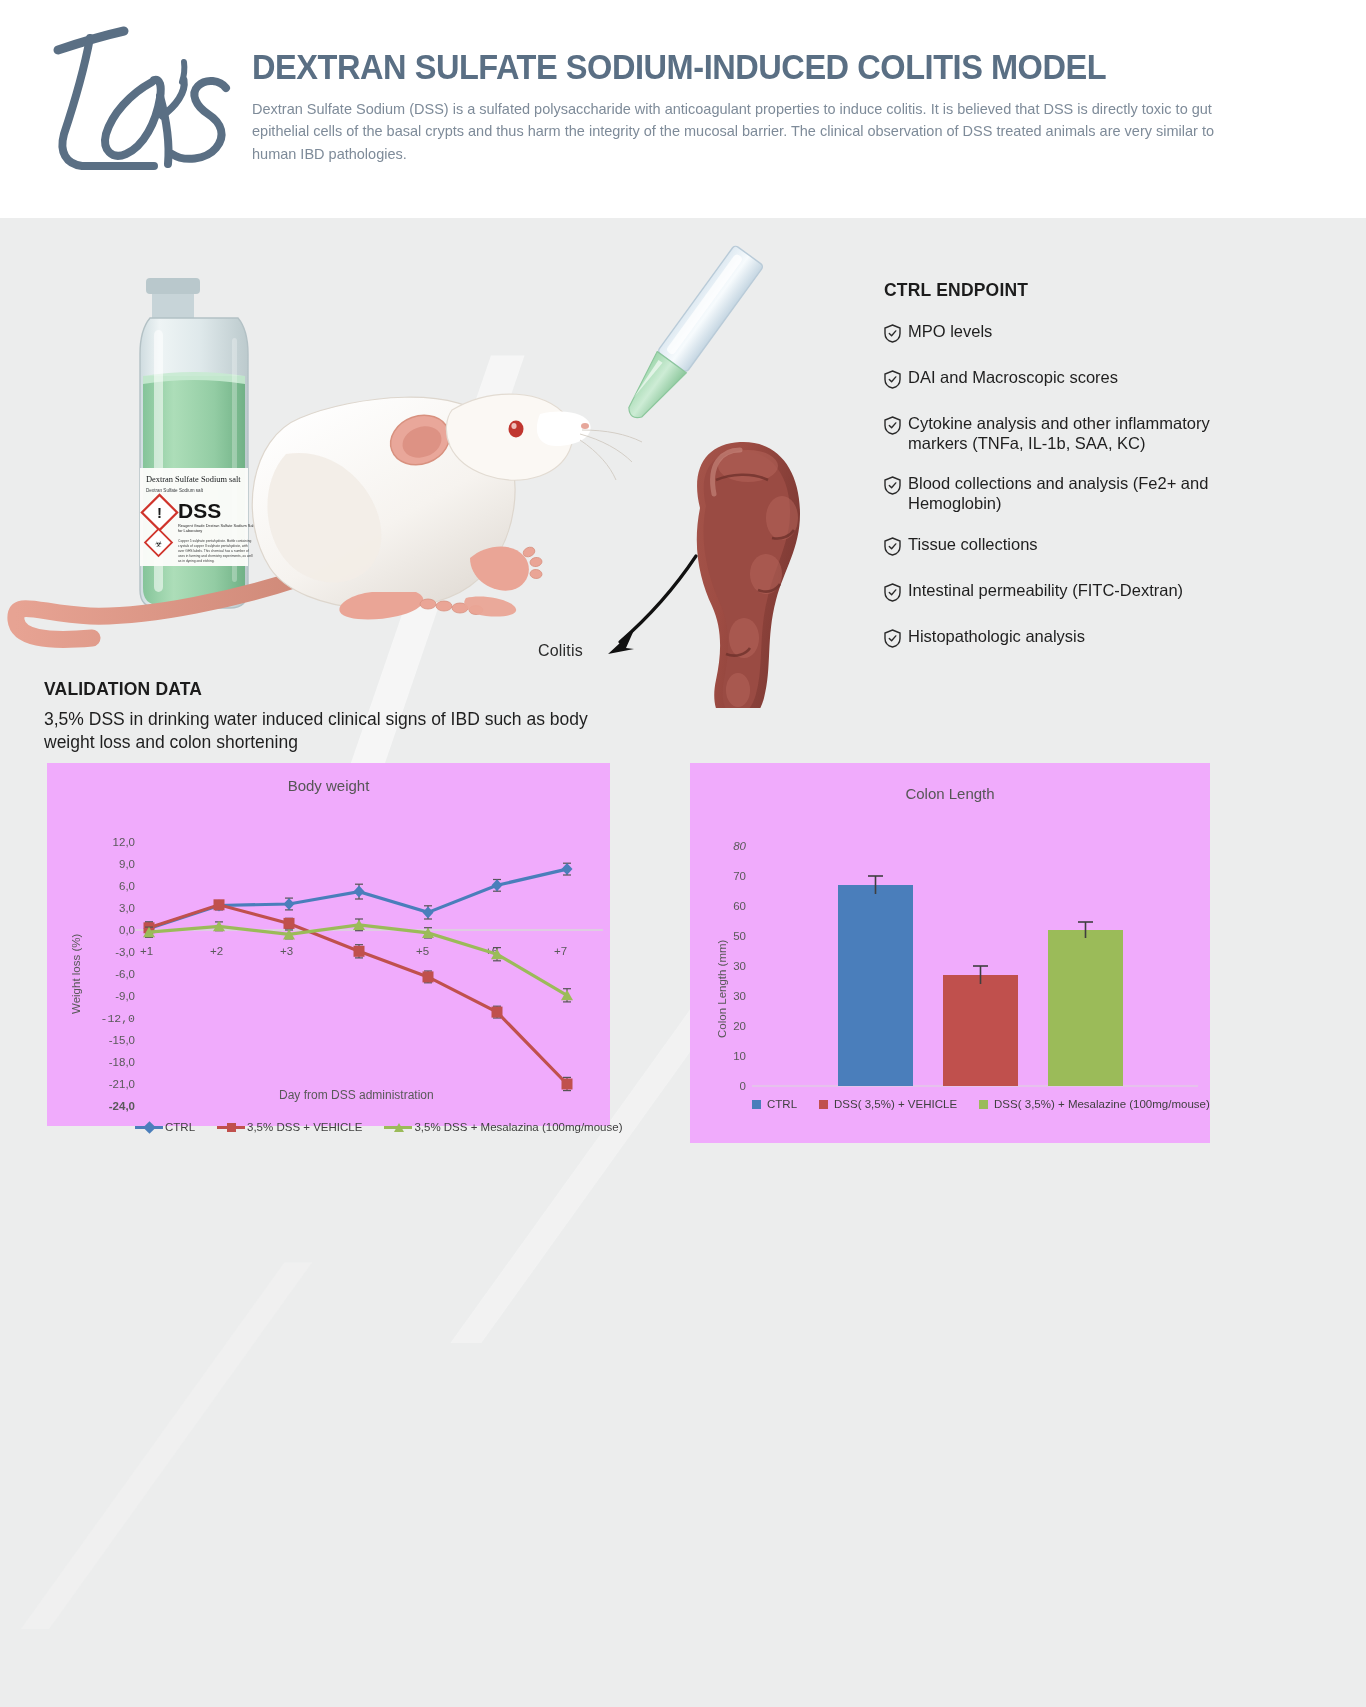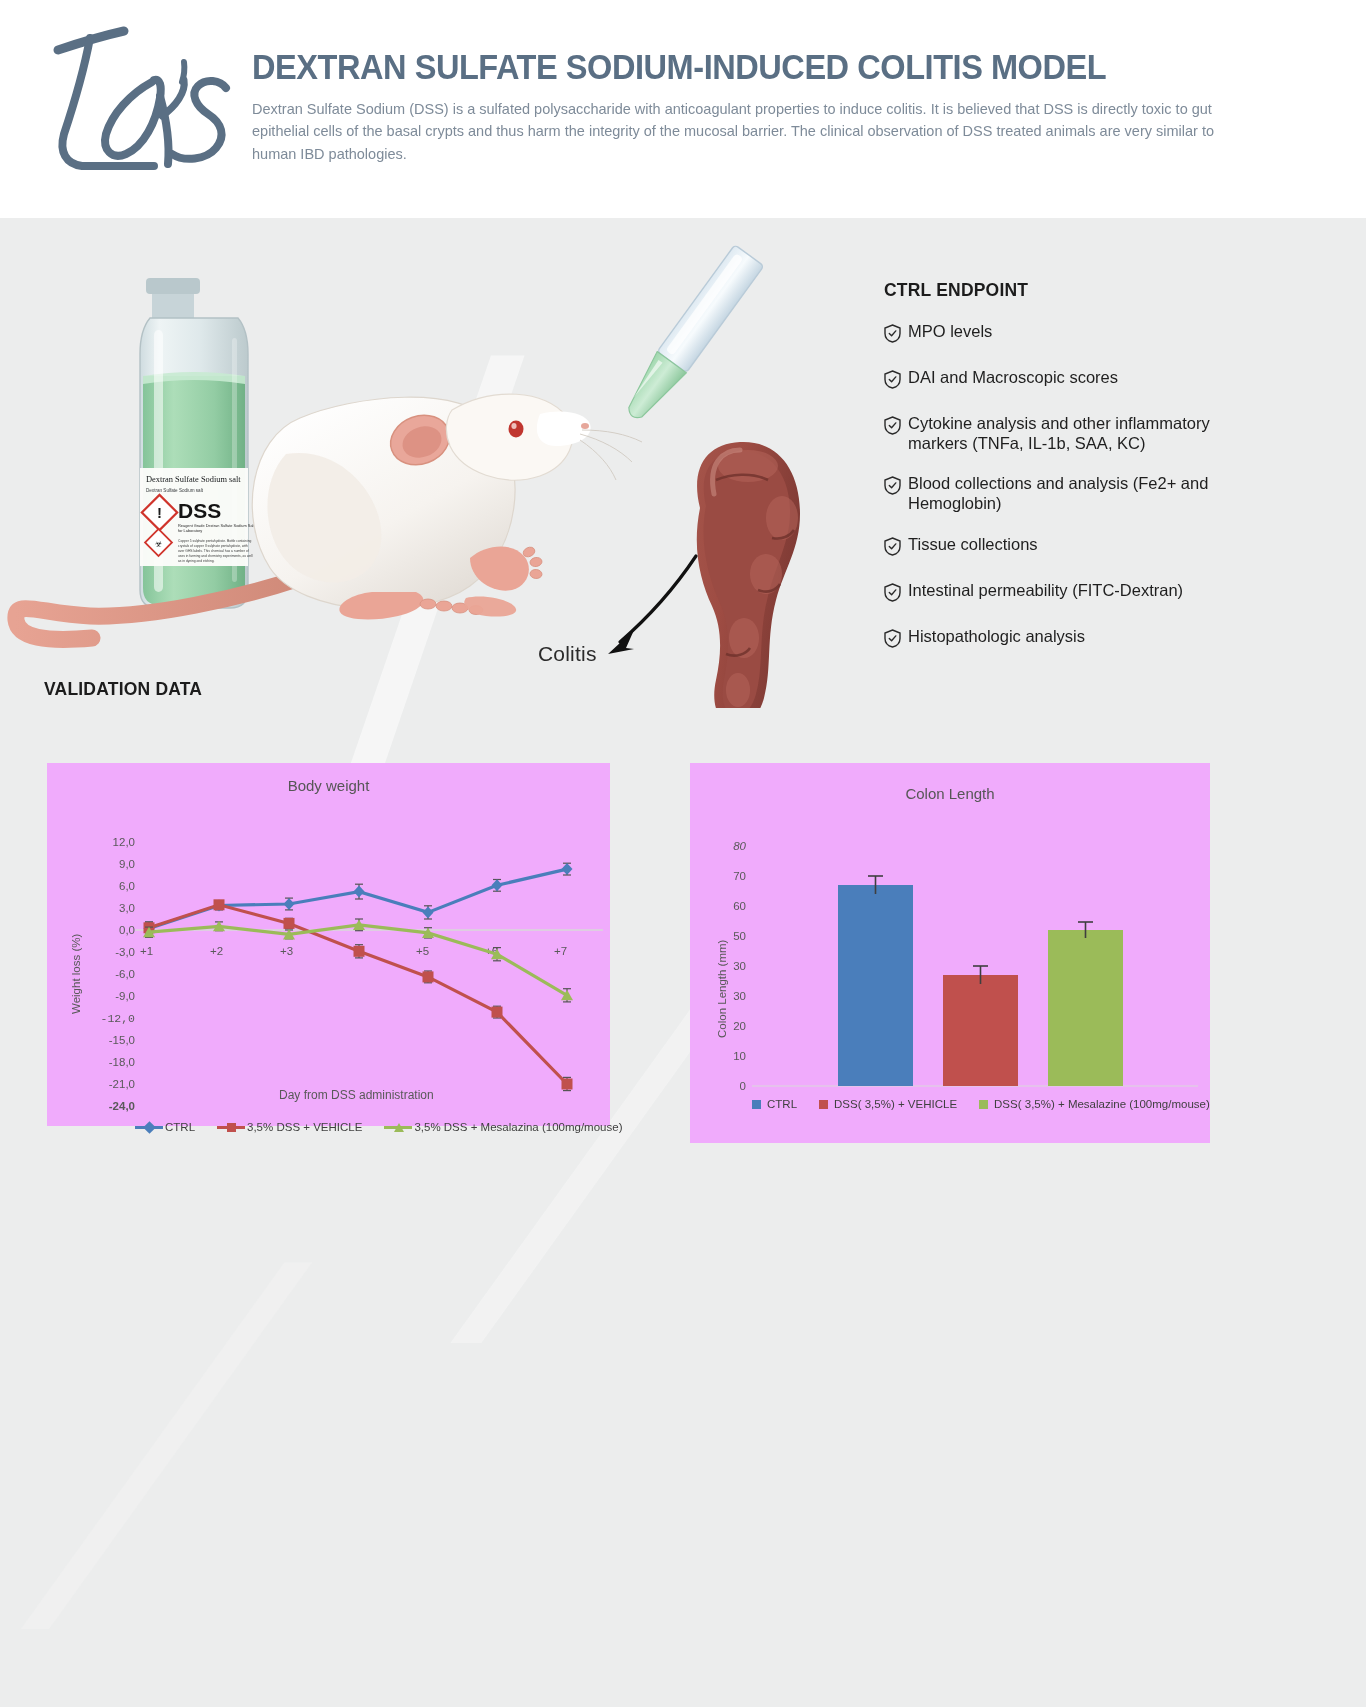--- a/index.html
+++ b/index.html
@@ -48,21 +48,21 @@
   .wm2 { left: 560px; top: 560px; font-size: 620px; color:#f4f4f4; opacity:.85;}
   .wm3 { left: 120px; top: 900px; font-size: 560px; color:#f1f1f1; opacity:.9;}
 
   
   .illus { position: absolute; left: 0px; top: 0px; width: 860px; height: 480px; }
   .illus svg { display:block; }
 
   
   .colitis-label {
     position: absolute; left: 538px; top: 424px;
-    font-size: 21px; color: #2b2b2b; letter-spacing: .2px;
+    font-size: 16px; color: #2b2b2b; letter-spacing: .2px;
   }
 
   
   .endpoint {
     position: absolute; left: 884px; top: 62px; width: 330px;
   }
   .endpoint-title {
     font-size: 17.5px; font-weight: 800; color: #1c1c1c;
     letter-spacing: .2px; margin-bottom: 16px;
   }
@@ -395,20 +395,21 @@
         <svg width="17" height="19" viewBox="0 0 17 19">
             <path d="M8.5 1 L16 4 V9.5 C16 14 12.7 17 8.5 18 C4.3 17 1 14 1 9.5 V4 Z" fill="none" stroke="#2a2a2a" stroke-width="1.4"></path>
             <path d="M5.3 9.4 L7.6 11.7 L11.8 6.9" fill="none" stroke="#2a2a2a" stroke-width="1.4" stroke-linecap="round" stroke-linejoin="round"></path>
           </svg>
       </span>
       <span class="ep-text">Histopathologic analysis</span>
     </div>
   </div>
 
   <div class="valid-title">VALIDATION DATA</div>
+  <div class="valid-sub">3,5% DSS in drinking water induced clinical signs of IBD such as body weight loss and colon shortening</div>
 
   <div class="card card-line">
     <div class="chart-title">Body weight</div>
 
     <div class="plot">
 
       <div class="axis-label-y" style="left:-17px; top:168px; width:92px;">Weight loss (%)</div>
 
       <div class="tick ticky" style="left:40px; top:42px;  width:48px;">12,0</div>
       <div class="tick ticky" style="left:40px; top:64px;  width:48px;">9,0</div>

